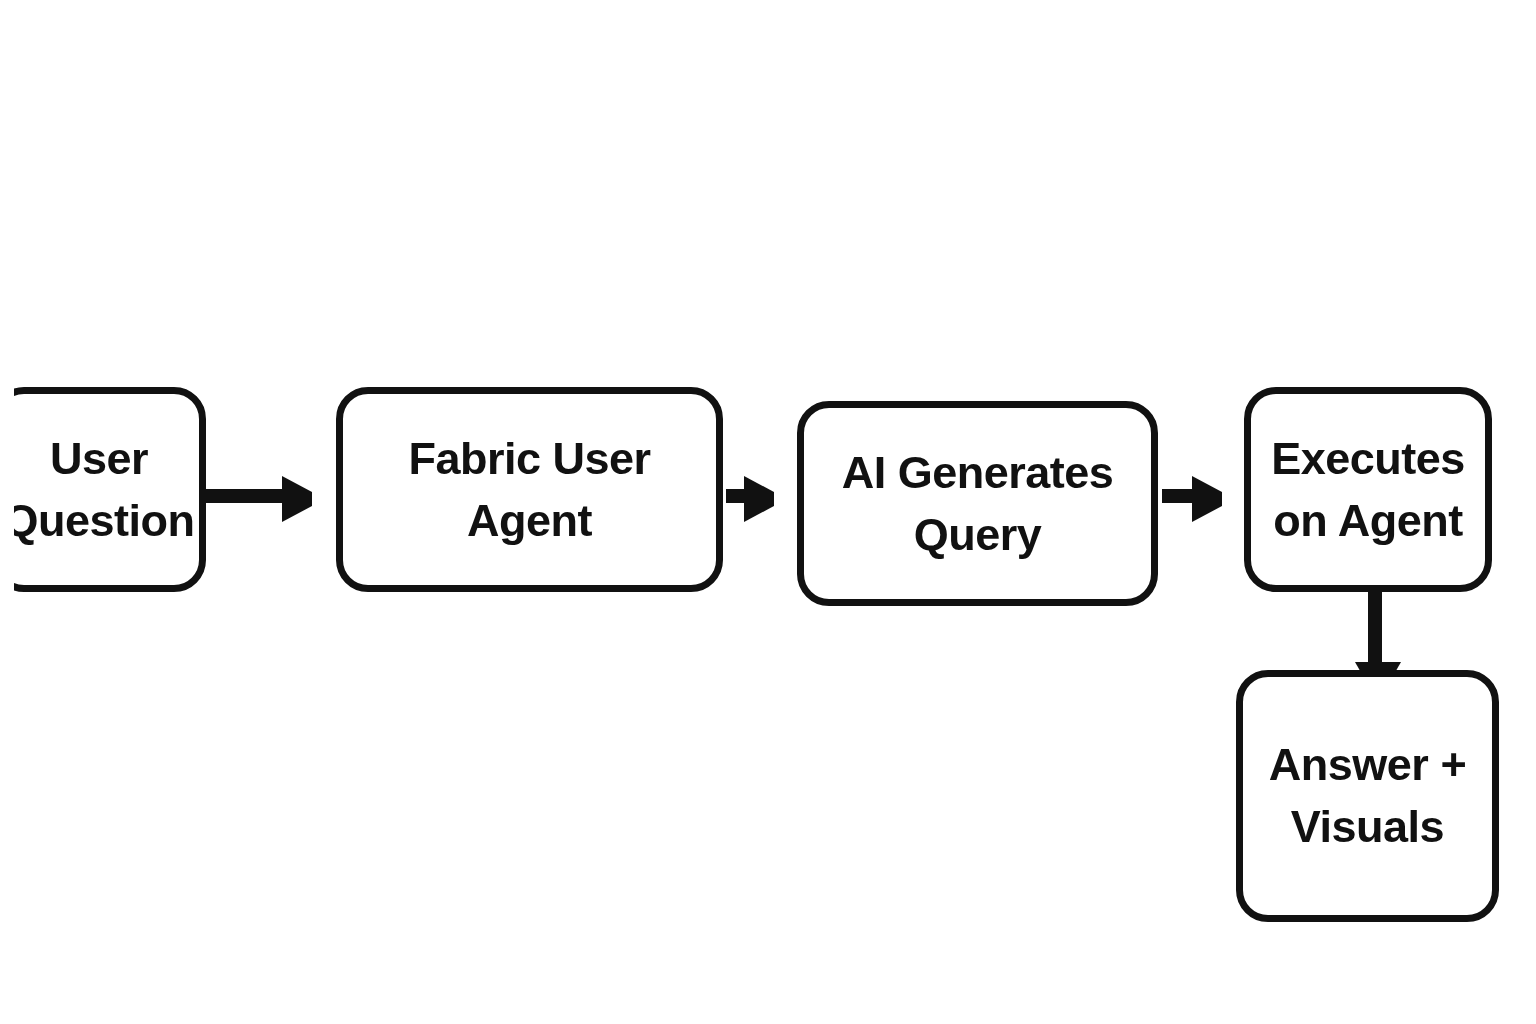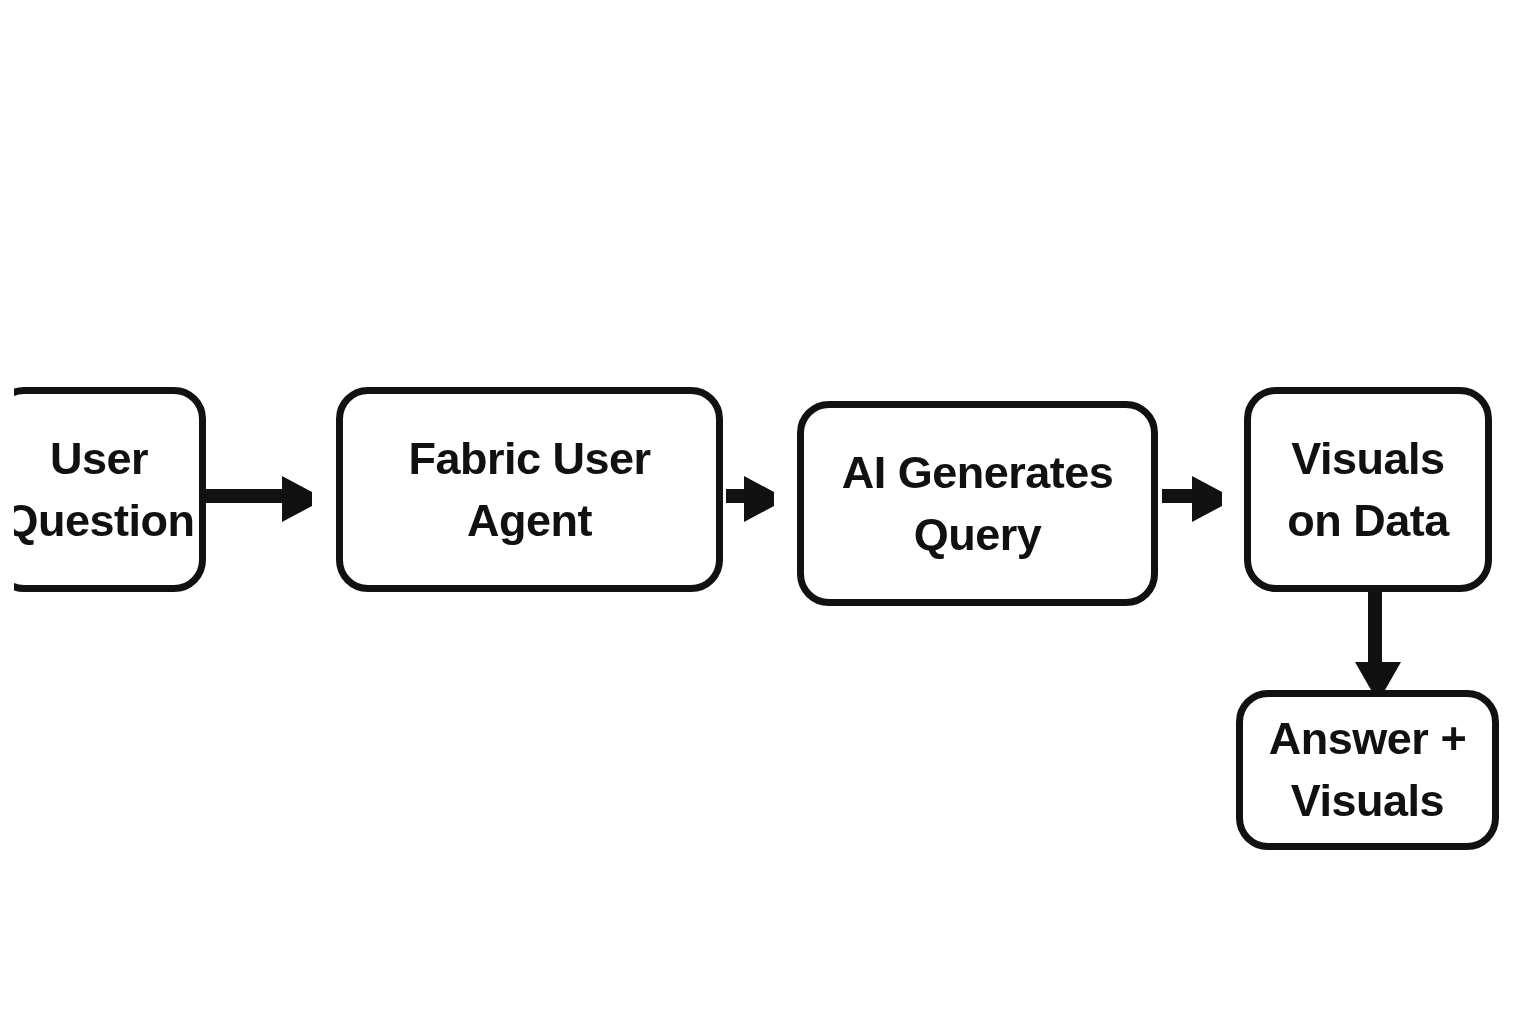--- a/index.html
+++ b/index.html
@@ -32,21 +32,21 @@
     line-height: 62px;
     color: var(--ink);
     letter-spacing: -0.5px;
     padding: 0 6px;
   }
   
   #node-user-question   { left: -22px;  top: 373px; width: 214px; height: 205px; }
   #node-fabric-agent    { left: 322px;  top: 373px; width: 387px; height: 205px; }
   #node-ai-query        { left: 783px;  top: 387px; width: 361px; height: 205px; }
   #node-executes        { left: 1230px; top: 373px; width: 248px; height: 205px; }
-  #node-answer-visuals  { left: 1222px; top: 676px; width: 263px; height: 160px; }
+  #node-answer-visuals  { left: 1222px; top: 656px; width: 263px; height: 252px; }
 
   
   .arrow-h { position: absolute; height: 32px; }
   .arrow-h .shaft {
     position: absolute; left: 0; right: 24px; top: 13px; height: 6px;
     background: var(--ink);
   }
   .arrow-h .head {
     position: absolute; right: 0; top: 0; width: 0; height: 0;
     border-top: 16px solid transparent;
@@ -95,21 +95,21 @@
   <div class="node" id="node-ai-query">
     <span class="node-label">AI Generates Query</span>
   </div>
 
   <div class="arrow-h" id="arrow-3">
     <span class="shaft"></span>
     <span class="head"></span>
   </div>
 
   <div class="node" id="node-executes">
-    <span class="node-label">Visuals on Data</span>
+    <span class="node-label">Executes on Agent</span>
   </div>
 
   <div class="arrow-v" id="arrow-4">
     <span class="shaft"></span>
     <span class="head"></span>
   </div>
 
   <div class="node" id="node-answer-visuals">
     <span class="node-label">Answer + Visuals</span>
   </div>

